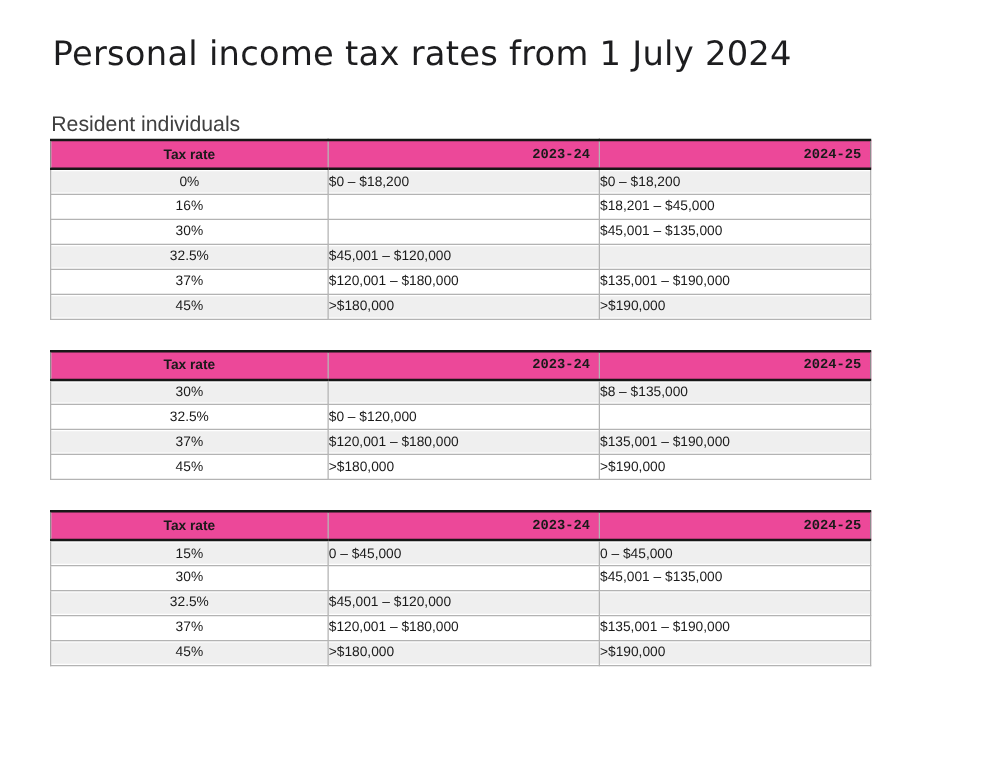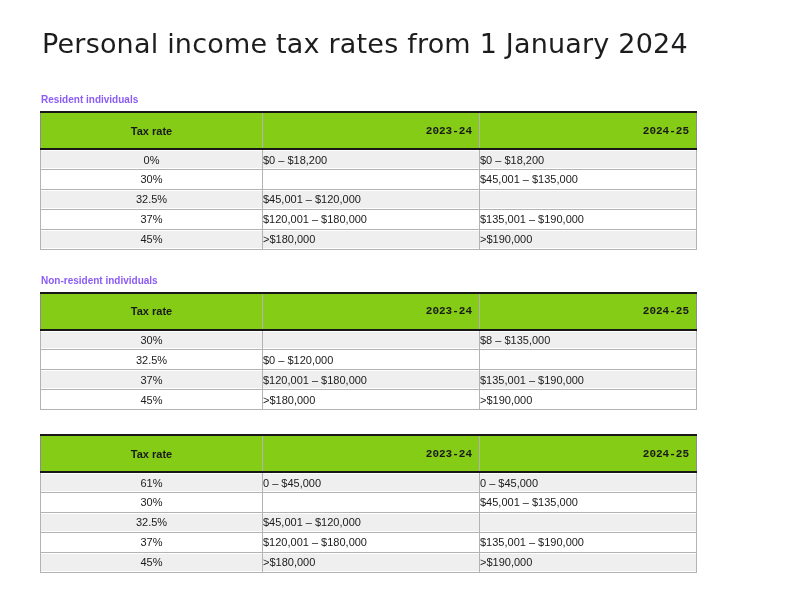--- a/index.html
+++ b/index.html
@@ -29,64 +29,64 @@
     letter-spacing:0.2px;
     white-space:nowrap;
   }
   section.tax-section{
     margin-left:40px;
     width:656px;
   }
   section.tax-section.first{margin-top:33px;}
   section.tax-section.next{margin-top:24px;}
   h2.section-heading{
-    font-size:10px;
-    font-weight:700;
-    color:#8b5cf6;
+    font-size:17px;
+    font-weight:400;
+    color:#404040;
     margin:0 0 4px 1px;
     line-height:14px;
   }
   table.tax-table{
     width:656px;
     table-layout:fixed;
     border-collapse:collapse;
     font-size:11px;
     color:#1a1a1a;
     border:1px solid var(--border-outer);
     border-top:2px solid var(--header-rule);
   }
   col.c-rate{width:222px;}
   col.c-year{width:217px;}
   th{
     font-weight:700;
-    height:37px;
+    height:23px;
     padding:0;
     border-bottom:2px solid var(--header-rule);
     border-left:1px solid var(--border-inner);
-    background:#84cc16;
+    background:#ec4899;
   }
   th:first-child{border-left:none;}
   th.col-rate{text-align:center;}
   th.col-year{text-align:right;padding-right:7px;font-family:Liberation Mono, monospace;}
   td{
     height:20px;
     padding:0;
     border:1px solid var(--border-inner);
   }
   td.rate-cell{text-align:center;}
   td.range-cell{text-align:left;padding-right:7px;}
   tr.shaded td{
     background:var(--row-shade);
     box-shadow:inset 0 1px 0 #ffffff, inset 0 -1px 0 #ffffff;
   }
 </style>
 </head>
 <body>
 
-<h1 class="doc-title">Personal income tax rates from 1 January 2024</h1>
+<h1 class="doc-title">Personal income tax rates from 1 July 2024</h1>
 
 <div id="tables-root">
   <section class="tax-section first">
     <h2 class="section-heading">Resident individuals</h2>
     <table class="tax-table">
       <colgroup>
         <col class="c-rate">
         <col class="c-year">
         <col class="c-year">
       </colgroup>
@@ -97,20 +97,25 @@
           <th class="col-year">2024-25</th>
         </tr>
       </thead>
       <tbody>
           <tr class="shaded">
             <td class="rate-cell">0%</td>
             <td class="range-cell">$0 – $18,200</td>
             <td class="range-cell">$0 – $18,200</td>
           </tr>
           <tr>
+            <td class="rate-cell">16%</td>
+            <td class="range-cell"></td>
+            <td class="range-cell">$18,201 – $45,000</td>
+          </tr>
+          <tr>
             <td class="rate-cell">30%</td>
             <td class="range-cell"></td>
             <td class="range-cell">$45,001 – $135,000</td>
           </tr>
           <tr class="shaded">
             <td class="rate-cell">32.5%</td>
             <td class="range-cell">$45,001 – $120,000</td>
             <td class="range-cell"></td>
           </tr>
           <tr>
@@ -121,21 +126,20 @@
           <tr class="shaded">
             <td class="rate-cell">45%</td>
             <td class="range-cell">&gt;$180,000</td>
             <td class="range-cell">&gt;$190,000</td>
           </tr>
         </tbody>
     </table>
   </section>
 
   <section class="tax-section next">
-    <h2 class="section-heading">Non-resident individuals</h2>
     <table class="tax-table">
       <colgroup>
         <col class="c-rate">
         <col class="c-year">
         <col class="c-year">
       </colgroup>
       <thead>
         <tr>
           <th class="col-rate">Tax rate</th>
           <th class="col-year">2023-24</th>
@@ -176,21 +180,21 @@
       </colgroup>
       <thead>
         <tr>
           <th class="col-rate">Tax rate</th>
           <th class="col-year">2023-24</th>
           <th class="col-year">2024-25</th>
         </tr>
       </thead>
       <tbody>
           <tr class="shaded">
-            <td class="rate-cell">61%</td>
+            <td class="rate-cell">15%</td>
             <td class="range-cell">0 – $45,000</td>
             <td class="range-cell">0 – $45,000</td>
           </tr>
           <tr>
             <td class="rate-cell">30%</td>
             <td class="range-cell"></td>
             <td class="range-cell">$45,001 – $135,000</td>
           </tr>
           <tr class="shaded">
             <td class="rate-cell">32.5%</td>

